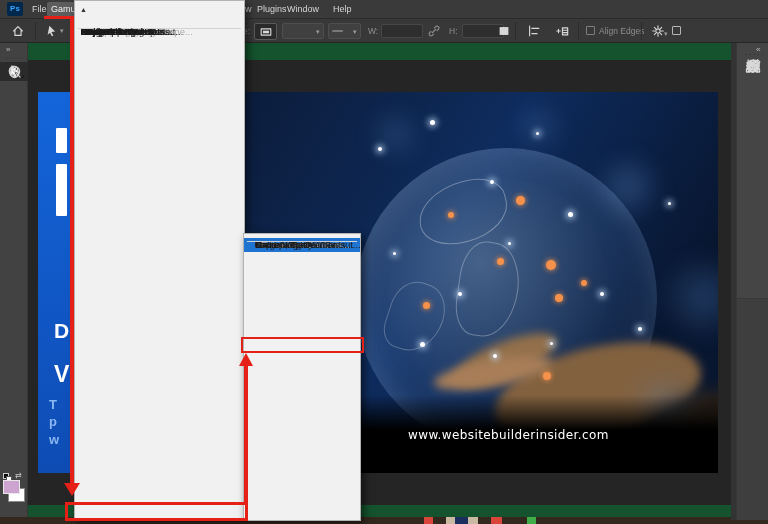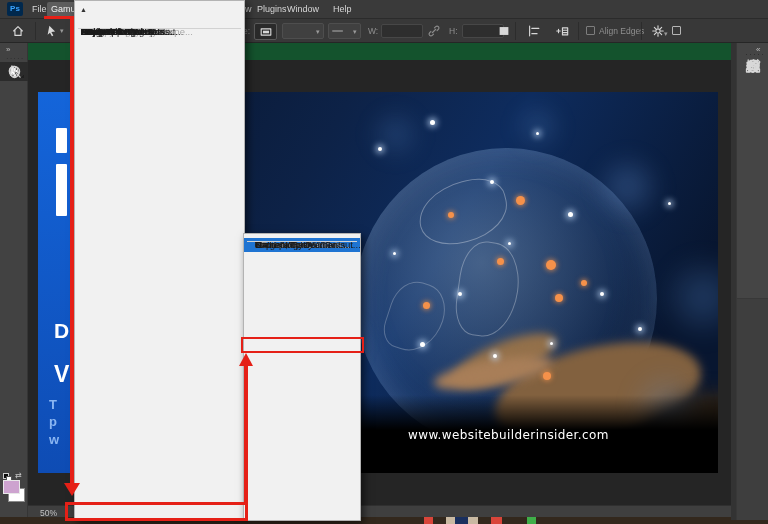--- a/index.html
+++ b/index.html
@@ -418,23 +418,20 @@
         <div class="bp-chunk" style="top:72px;height:52px;"></div>
         <div class="bp-letter" style="top:228px;font-size:21px;">D</div>
         <div class="bp-letter" style="top:271px;font-size:23px;">V</div>
         <div class="bp-small" style="top:306px;">T</div>
         <div class="bp-small" style="top:323px;">p</div>
         <div class="bp-small" style="top:341px;">w</div>
       </div>
     </div>
   </div>
 
-  <div class="statusbar">
-    <span class="zoom-val">50%</span>
-  </div>
 
   <div class="taskbar">
     <span class="tk" style="left:424px;width:9px;background:#d9453a;"></span>
     <span class="tk" style="left:446px;width:32px;background:#c9b9a2;"></span>
     <span class="tk" style="left:455px;width:13px;background:#1a2f5e;"></span>
     <span class="tk" style="left:491px;width:11px;background:#d9453a;"></span>
     <span class="tk" style="left:527px;width:9px;background:#3fae49;"></span>
   </div>
 
   <div class="dock">

